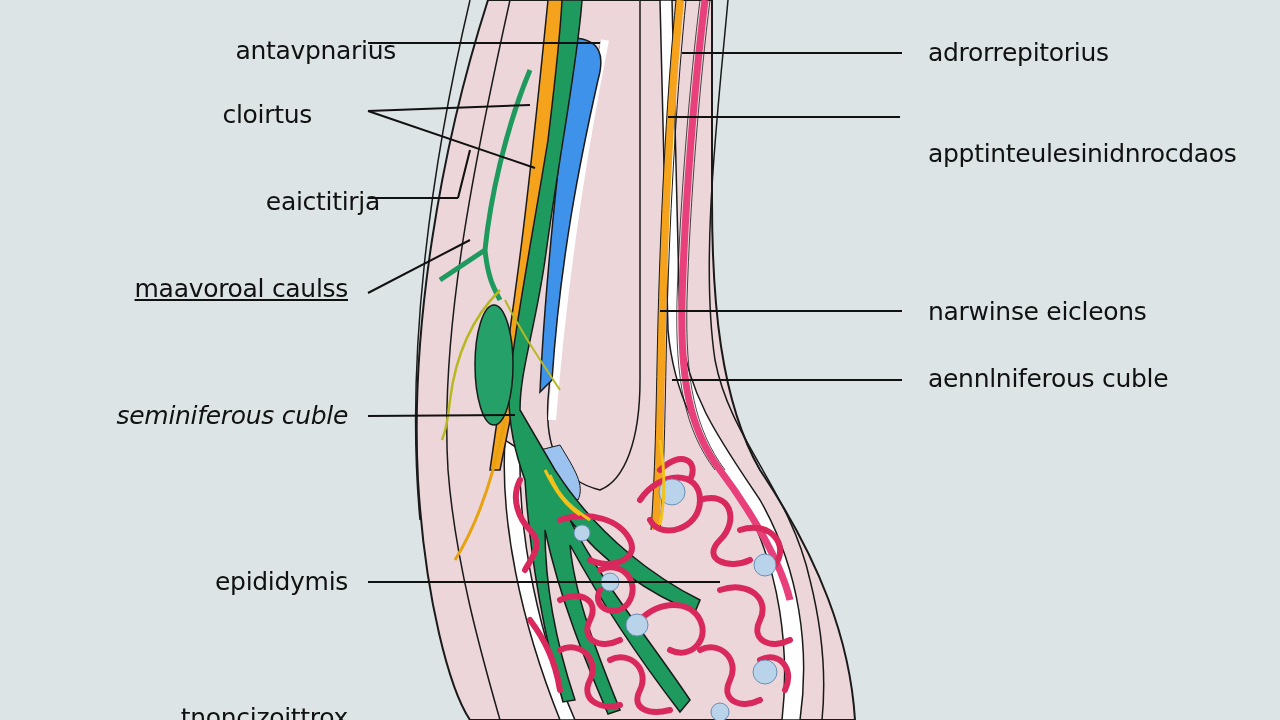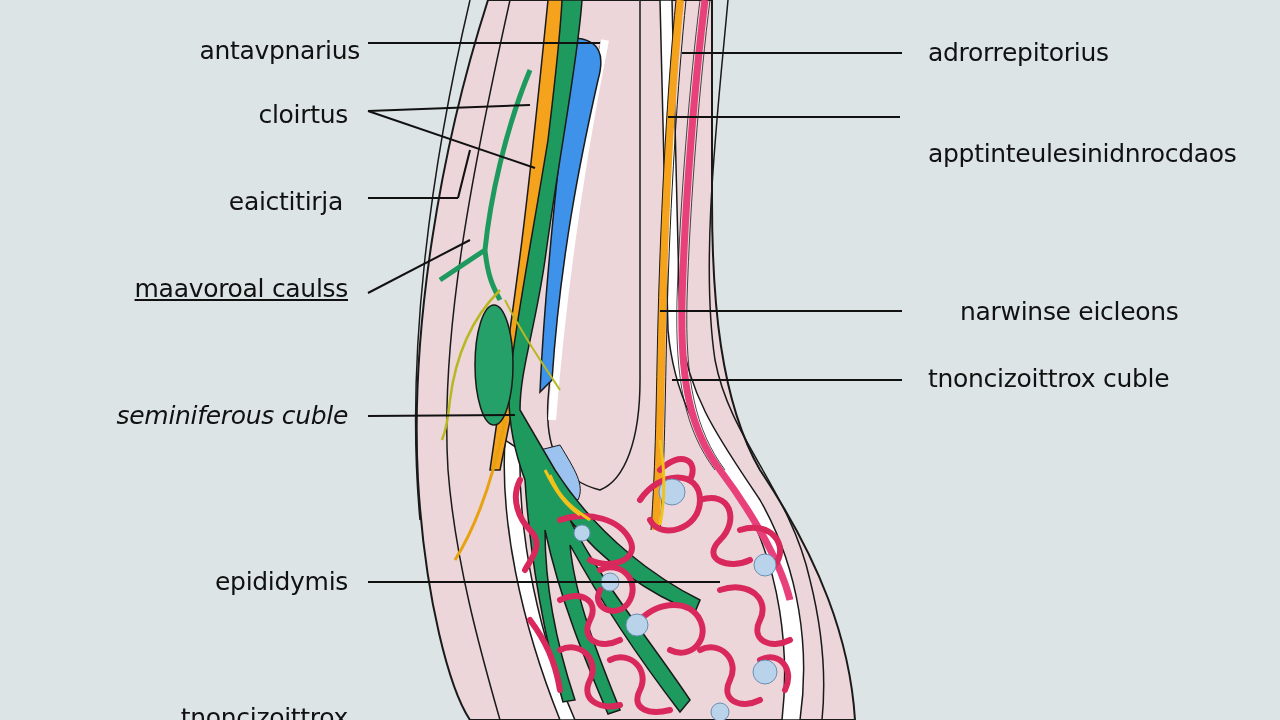--- a/index.html
+++ b/index.html
@@ -100,24 +100,24 @@
   </g>
 
   <g stroke="#111" stroke-width="2" fill="none">
     <line x1="682" y1="53" x2="902" y2="53"></line>
     <line x1="668" y1="117" x2="900" y2="117"></line>
     <line x1="660" y1="311" x2="902" y2="311"></line>
     <line x1="672" y1="380" x2="902" y2="380"></line>
   </g>
 </svg>
 
-<div class="label left" style="right:920px; top:38px;">antavpnarius</div>
-<div class="label left" style="right:932px; top:102px;">cloirtus</div>
-<div class="label left" style="right:937px; top:189px;">eaictitirja</div>
+<div class="label left" style="right:884px; top:38px;">antavpnarius</div>
+<div class="label left" style="right:968px; top:102px;">cloirtus</div>
+<div class="label left" style="right:900px; top:189px;">eaictitirja</div>
 <div class="label left" style="right:932px; top:276px;text-decoration:underline;">maavoroal caulss</div>
 <div class="label left" style="right:932px; top:403px;font-style:italic;">seminiferous cuble</div>
 <div class="label left" style="right:932px; top:569px;text-align:center;">epididymis</div>
 <div class="label left" style="right:932px; top:705px;">tnoncizoittrox</div>
 
 <div class="label right" style="left:928px; top:40px;">adrorrepitorius</div>
 <div class="label right" style="left:928px; top:105px;margin-top:36px;">apptinteulesinidnrocdaos</div>
-<div class="label right" style="left:928px; top:299px;margin-left:32px;">narwinse eicleons</div>
-<div class="label right" style="left:928px; top:366px;">tnoncizoittrox cuble</div>
+<div class="label right" style="left:928px; top:299px;">narwinse eicleons</div>
+<div class="label right" style="left:928px; top:366px;">aennlniferous cuble</div>
 
 </body></html>

